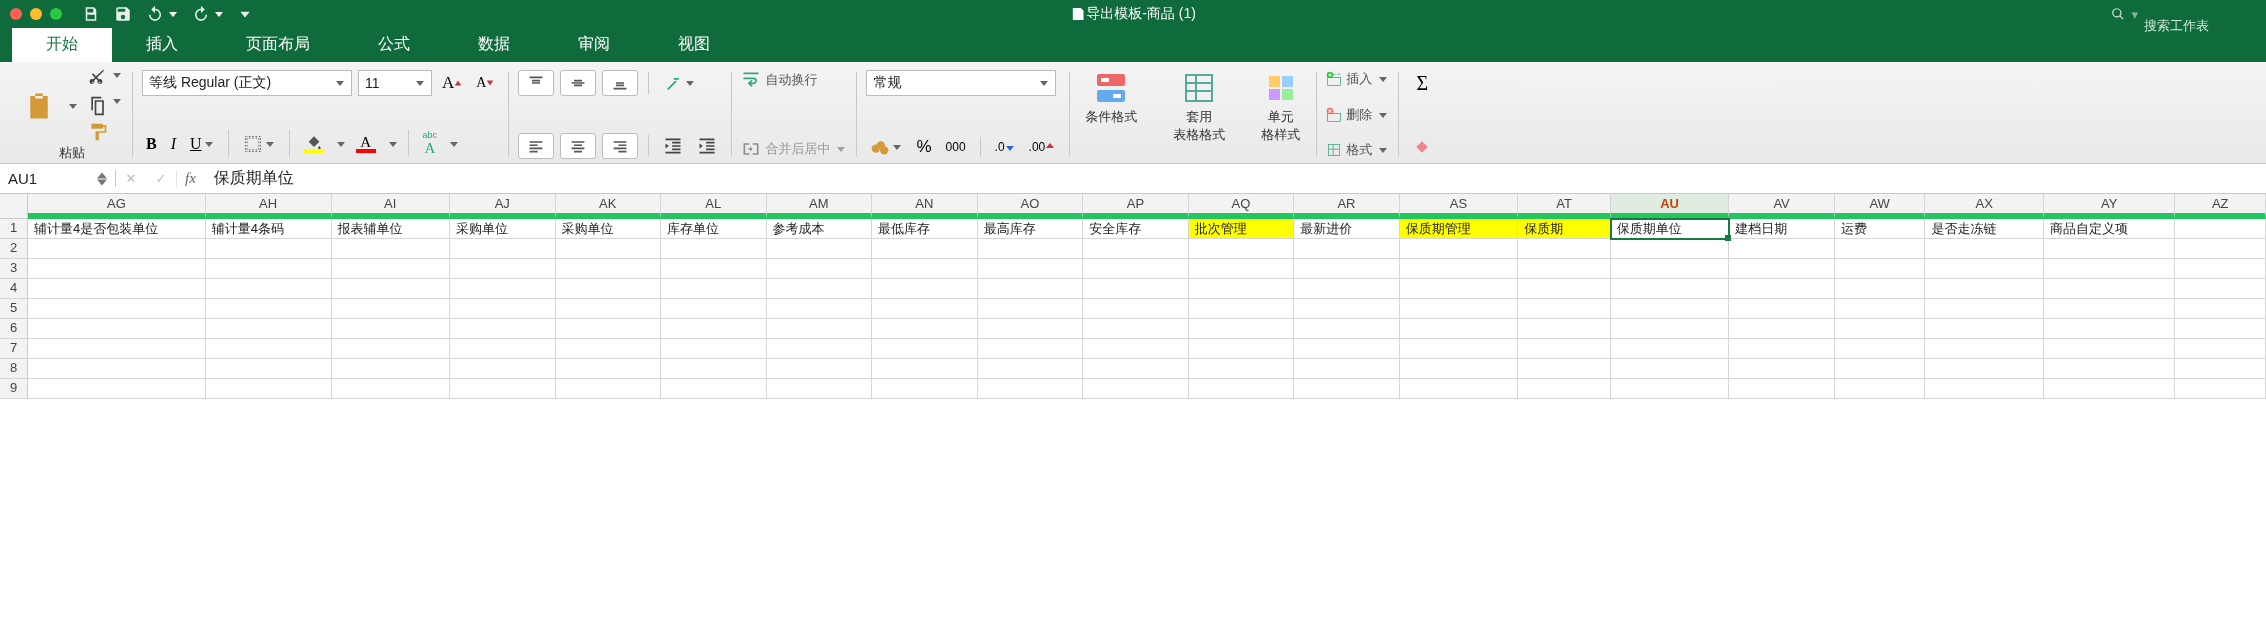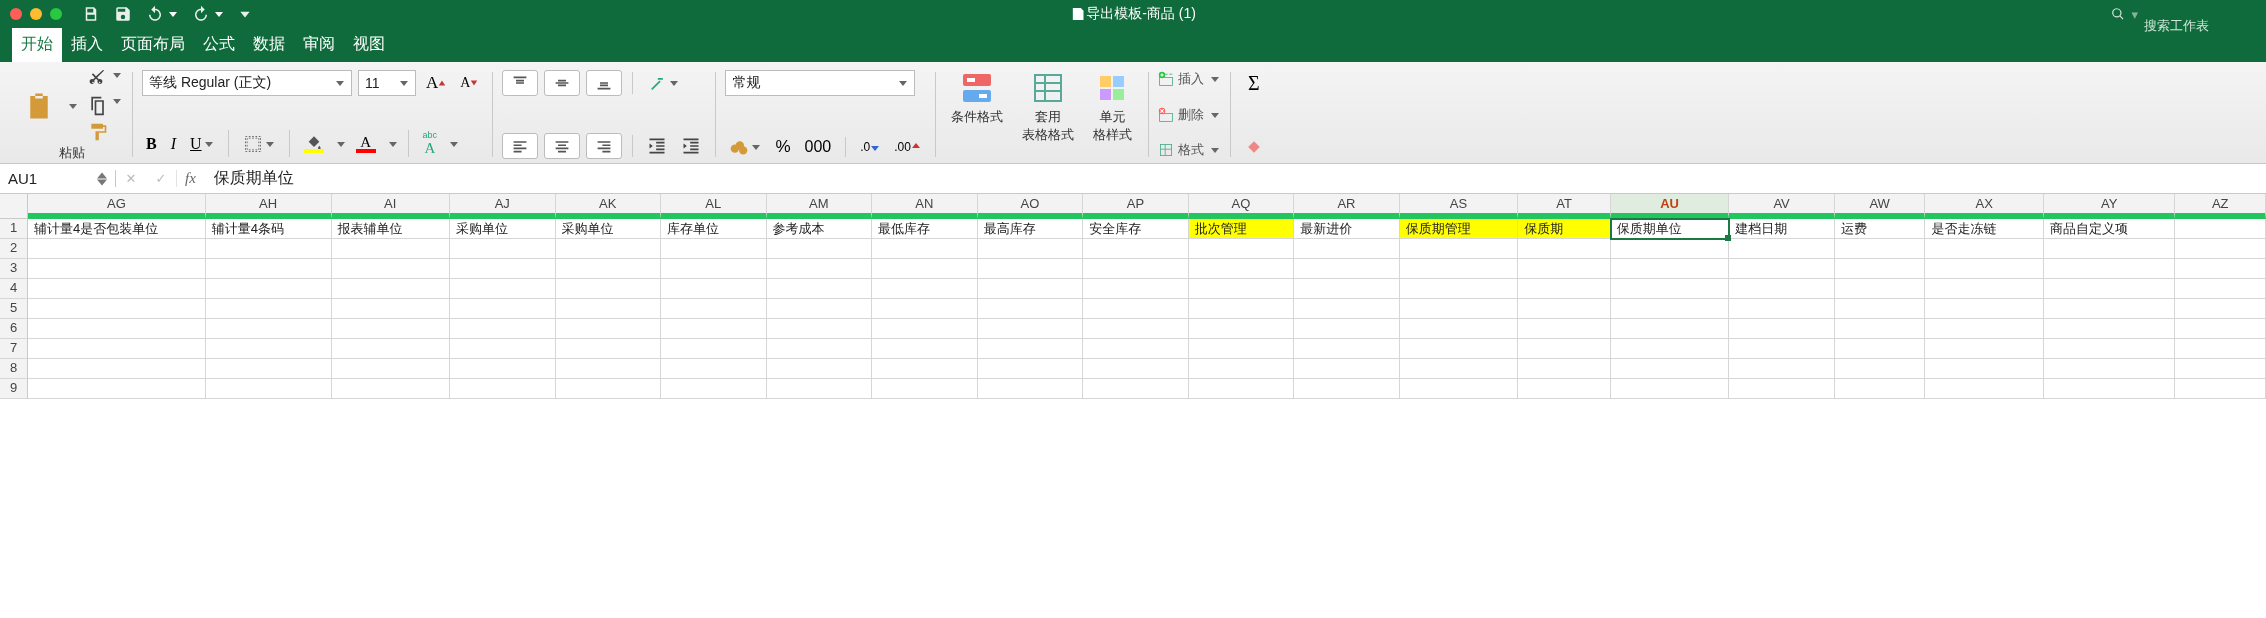--- a/index.html
+++ b/index.html
@@ -12,21 +12,21 @@
   .tl.red { background: #ff5f57; } .tl.yel { background: #febc2e; } .tl.grn { background: #28c840; }
   .qat { display: flex; gap: 14px; margin-left: 10px; align-items: center; }
   .qat-ico { width: 18px; height: 18px; opacity: .9; fill: #fff; }
   .docname { position: absolute; left: 50%; transform: translateX(-50%); display: flex; align-items: center; gap: 0; font-size: 14px; }
   .search { margin-left: auto; margin-right: 12px; display: flex; align-items: center; gap: 6px; color: #cfe6d8; font-size: 13px; }
   .search input { background: transparent; border: none; color: #5eead4; outline: none; font-size: 13px; width: 110px; margin-top: 22px; }
   .search input::placeholder { color: #cfe6d8; }
 
   
   .tabs { background: #0f6b3b; height: 34px; display: flex; align-items: flex-end; padding-left: 12px; gap: 0; }
-  .tab { color: #fff; padding: 8px 9px 7px; font-size: 16px; cursor: pointer; }
+  .tab { color: #fff; padding: 8px 34px 7px; font-size: 16px; cursor: pointer; }
   .tab.active { background: #fff; color: #1a7a46; font-weight: 500; }
 
   
   .ribbon { background: linear-gradient(#f4f4f4,#e9e9e9); border-bottom: 1px solid #c8c8c8; height: 102px; display: flex; padding: 6px 8px 2px; gap: 0; }
   .grp { display: flex; flex-direction: column; justify-content: space-between; padding: 2px 10px; position: relative; }
   .grp + .grp::before { content: ""; position: absolute; left: 0; top: 4px; bottom: 4px; width: 1px; background: #c9c9c9; }
   .grp-row { display: flex; align-items: center; gap: 6px; }
   .btn { display: flex; align-items: center; justify-content: center; border: none; background: transparent; cursor: pointer; padding: 2px 4px; border-radius: 3px; }
   .ic { width: 20px; height: 20px; fill: #444; }
   .ic-sm { width: 16px; height: 16px; fill: #555; }
@@ -159,21 +159,21 @@
   </div>
 
   <div class="grp">
     <div class="grp-row">
       <div class="combo" style="width:210px">
         <span style="flex:1">等线 Regular (正文)</span>
         <svg class="dd" viewBox="0 0 10 10">
             <path d="M1 3h8L5 8z"></path>
           </svg>
       </div>
-      <div class="combo" style="width:58px">
+      <div class="combo" style="width:74px">
         <span style="flex:1">11</span>
         <svg class="dd" viewBox="0 0 10 10">
             <path d="M1 3h8L5 8z"></path>
           </svg>
       </div>
       <button class="btn">
           <span style="font-size:17px;font-family:serif">A</span>
           <svg viewBox="0 0 10 10" style="width:8px;height:8px;fill:#c33">
             <path d="M5 2l4 6H1z"></path>
           </svg>
@@ -285,20 +285,37 @@
           </svg>
         </button>
       <button class="btn">
           <svg class="ic" viewBox="0 0 24 24">
             <path d="M3 3h18v2H3zm8 4h10v2H11zm0 4h10v2H11zm0 4h10v2H11zM3 19h18v2H3zM3 9l4 3-4 3z"></path>
           </svg>
         </button>
     </div>
   </div>
 
+  <div class="grp">
+    <div class="grp-row mini">
+      <svg class="ic" viewBox="0 0 24 24">
+          <path d="M3 3h18v2H3zm0 6h12a4 4 0 0 1 0 8h-3l2 2-1.4 1.4L8 16l4.6-4.4L14 13l-2 2h3a2 2 0 0 0 0-4H3z" fill="#3a7"></path>
+        </svg>
+      <span>自动换行</span>
+    </div>
+    <div class="grp-row mini" style="opacity:.55">
+      <svg class="ic" viewBox="0 0 24 24">
+          <path d="M3 5h7v2H5v10h5v2H3V5zm18 0v14h-7v-2h5V7h-5V5h7zM9 11h2V9l3 3-3 3v-2H9v-2z"></path>
+        </svg>
+      <span>合并后居中</span>
+      <svg class="dd" viewBox="0 0 10 10">
+          <path d="M1 3h8L5 8z"></path>
+        </svg>
+    </div>
+  </div>
 
   <div class="grp">
     <div class="grp-row">
       <div class="combo" style="width:190px">
         <span style="flex:1">常规</span>
         <svg class="dd" viewBox="0 0 10 10">
             <path d="M1 3h8L5 8z"></path>
           </svg>
       </div>
     </div>
@@ -310,40 +327,40 @@
             <circle cx="17" cy="16" r="5"></circle>
           </svg>
           <svg class="dd" viewBox="0 0 10 10">
             <path d="M1 3h8L5 8z"></path>
           </svg>
         </button>
       <button class="btn">
           <span style="font-size:17px">%</span>
         </button>
       <button class="btn">
-          <span style="font-size:16px">000</span>
+          <span style="font-size:12px">000</span>
         </button>
       <div class="vline"></div>
       <button class="btn">
           <span style="font-size:12px">.0</span>
           <svg viewBox="0 0 10 10" style="width:10px;fill:#36c">
             <path d="M5 9L1 4h8z"></path>
           </svg>
         </button>
       <button class="btn">
           <span style="font-size:12px">.00</span>
           <svg viewBox="0 0 10 10" style="width:10px;fill:#c33">
             <path d="M5 1l4 5H1z"></path>
           </svg>
         </button>
     </div>
   </div>
 
   <div class="grp">
-    <div class="grp-row" style="align-items:flex-start;gap:7px">
+    <div class="grp-row" style="align-items:flex-start;gap:24px">
       <div class="bigbtn">
         <svg viewBox="0 0 32 32" style="width:32px;height:32px">
             <rect x="2" y="2" width="28" height="12" fill="#e66" rx="2"></rect>
             <rect x="2" y="18" width="28" height="12" fill="#6ae" rx="2"></rect>
             <path d="M6 6h8v4H6zM18 22h8v4h-8z" fill="#fff"></path>
           </svg>
         <div class="biglabel">条件格式</div>
       </div>
       <div class="bigbtn">
         <svg viewBox="0 0 32 32" style="width:32px;height:32px">

